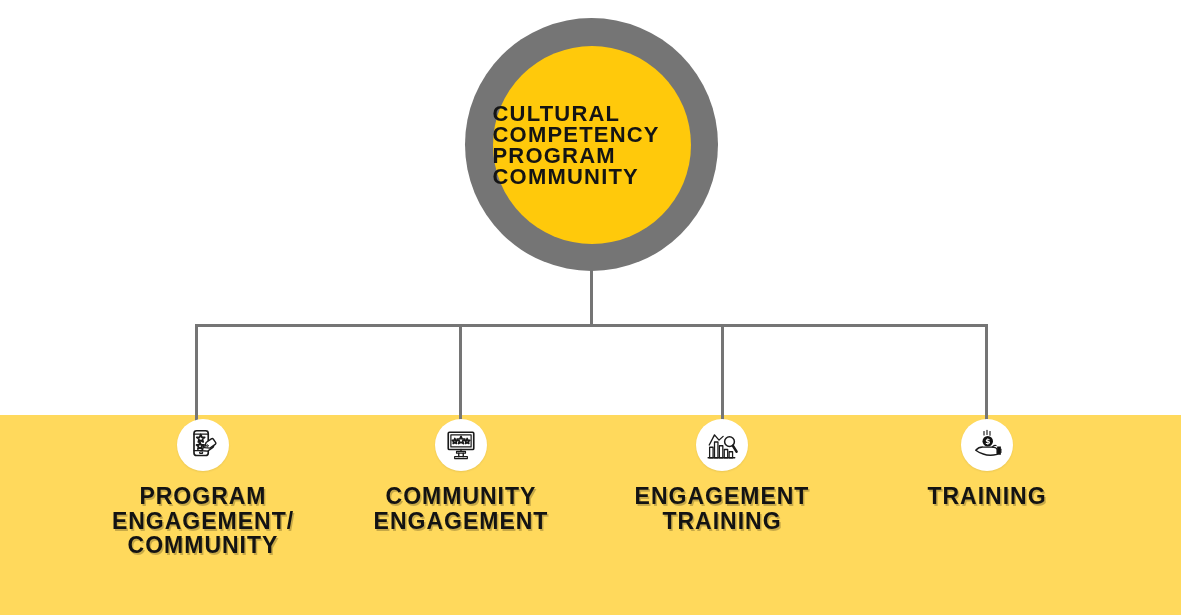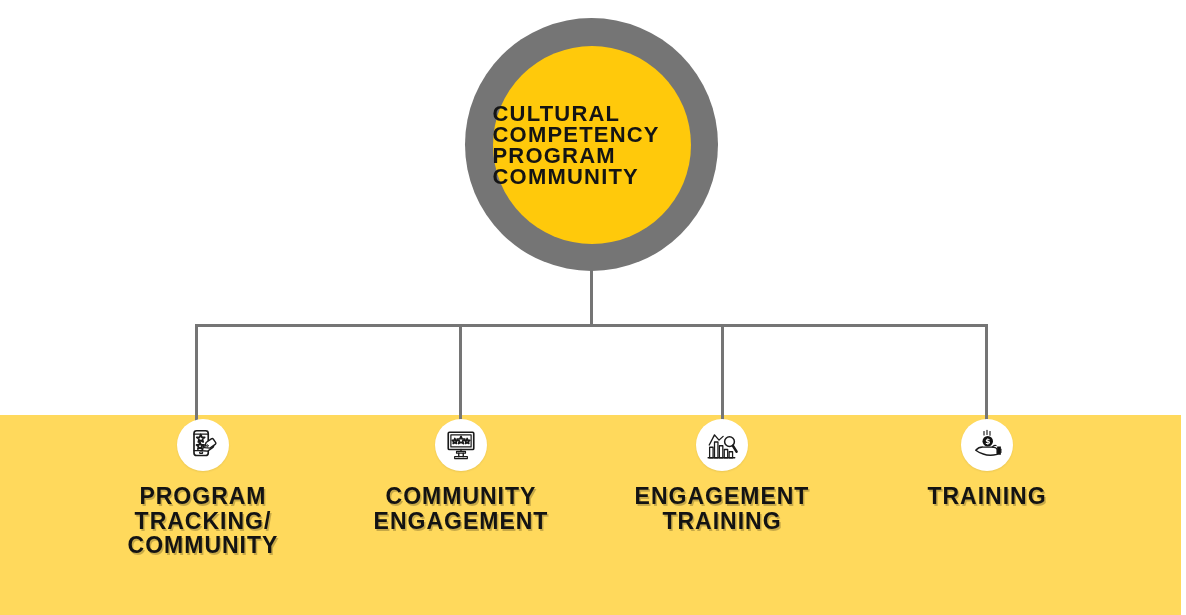--- a/index.html
+++ b/index.html
@@ -90,21 +90,21 @@
           <path d="M-1,0 L4.5,-4.5 H13 Q15,-4.5 15,-2.5 V2.5 Q15,4.5 13,4.5 H4.5 Z" fill="#fff" stroke-width="1.8"></path>
         </g>
         <g transform="translate(27,27) rotate(-35)">
           <path d="M-1,0 L4.5,-4.5 H13 Q15,-4.5 15,-2.5 V2.5 Q15,4.5 13,4.5 H4.5 Z" fill="#fff" stroke-width="1.8"></path>
           <circle cx="3.4" cy="0" r="1.2" stroke-width="1.2"></circle>
         </g>
       </svg>
     </div>
     <div class="branch-label">
       <span>PROGRAM</span>
-      <span>TRACKING/</span>
+      <span>ENGAGEMENT/</span>
       <span>COMMUNITY</span>
     </div>
   </div>
 
   <div class="branch branch-2">
     <div class="icon-circle">
       <svg class="icon-svg" width="36" height="36" viewBox="0 0 48 48" fill="none" stroke="#1a1a1a" stroke-width="2.2" stroke-linejoin="round" stroke-linecap="round">
         <rect x="7" y="7" width="34" height="23" rx="1.5" fill="#fff"></rect>
         <rect x="10.5" y="10.5" width="27" height="16" stroke-width="1.6"></rect>
         <polygon points="0,-1 0.26,-0.35 0.95,-0.31 0.41,0.13 0.59,0.81 0,0.43 -0.59,0.81 -0.41,0.13 -0.95,-0.31 -0.26,-0.35" transform="translate(15.8,19) scale(3.7)" stroke-width="0.6" fill="#fff"></polygon>

